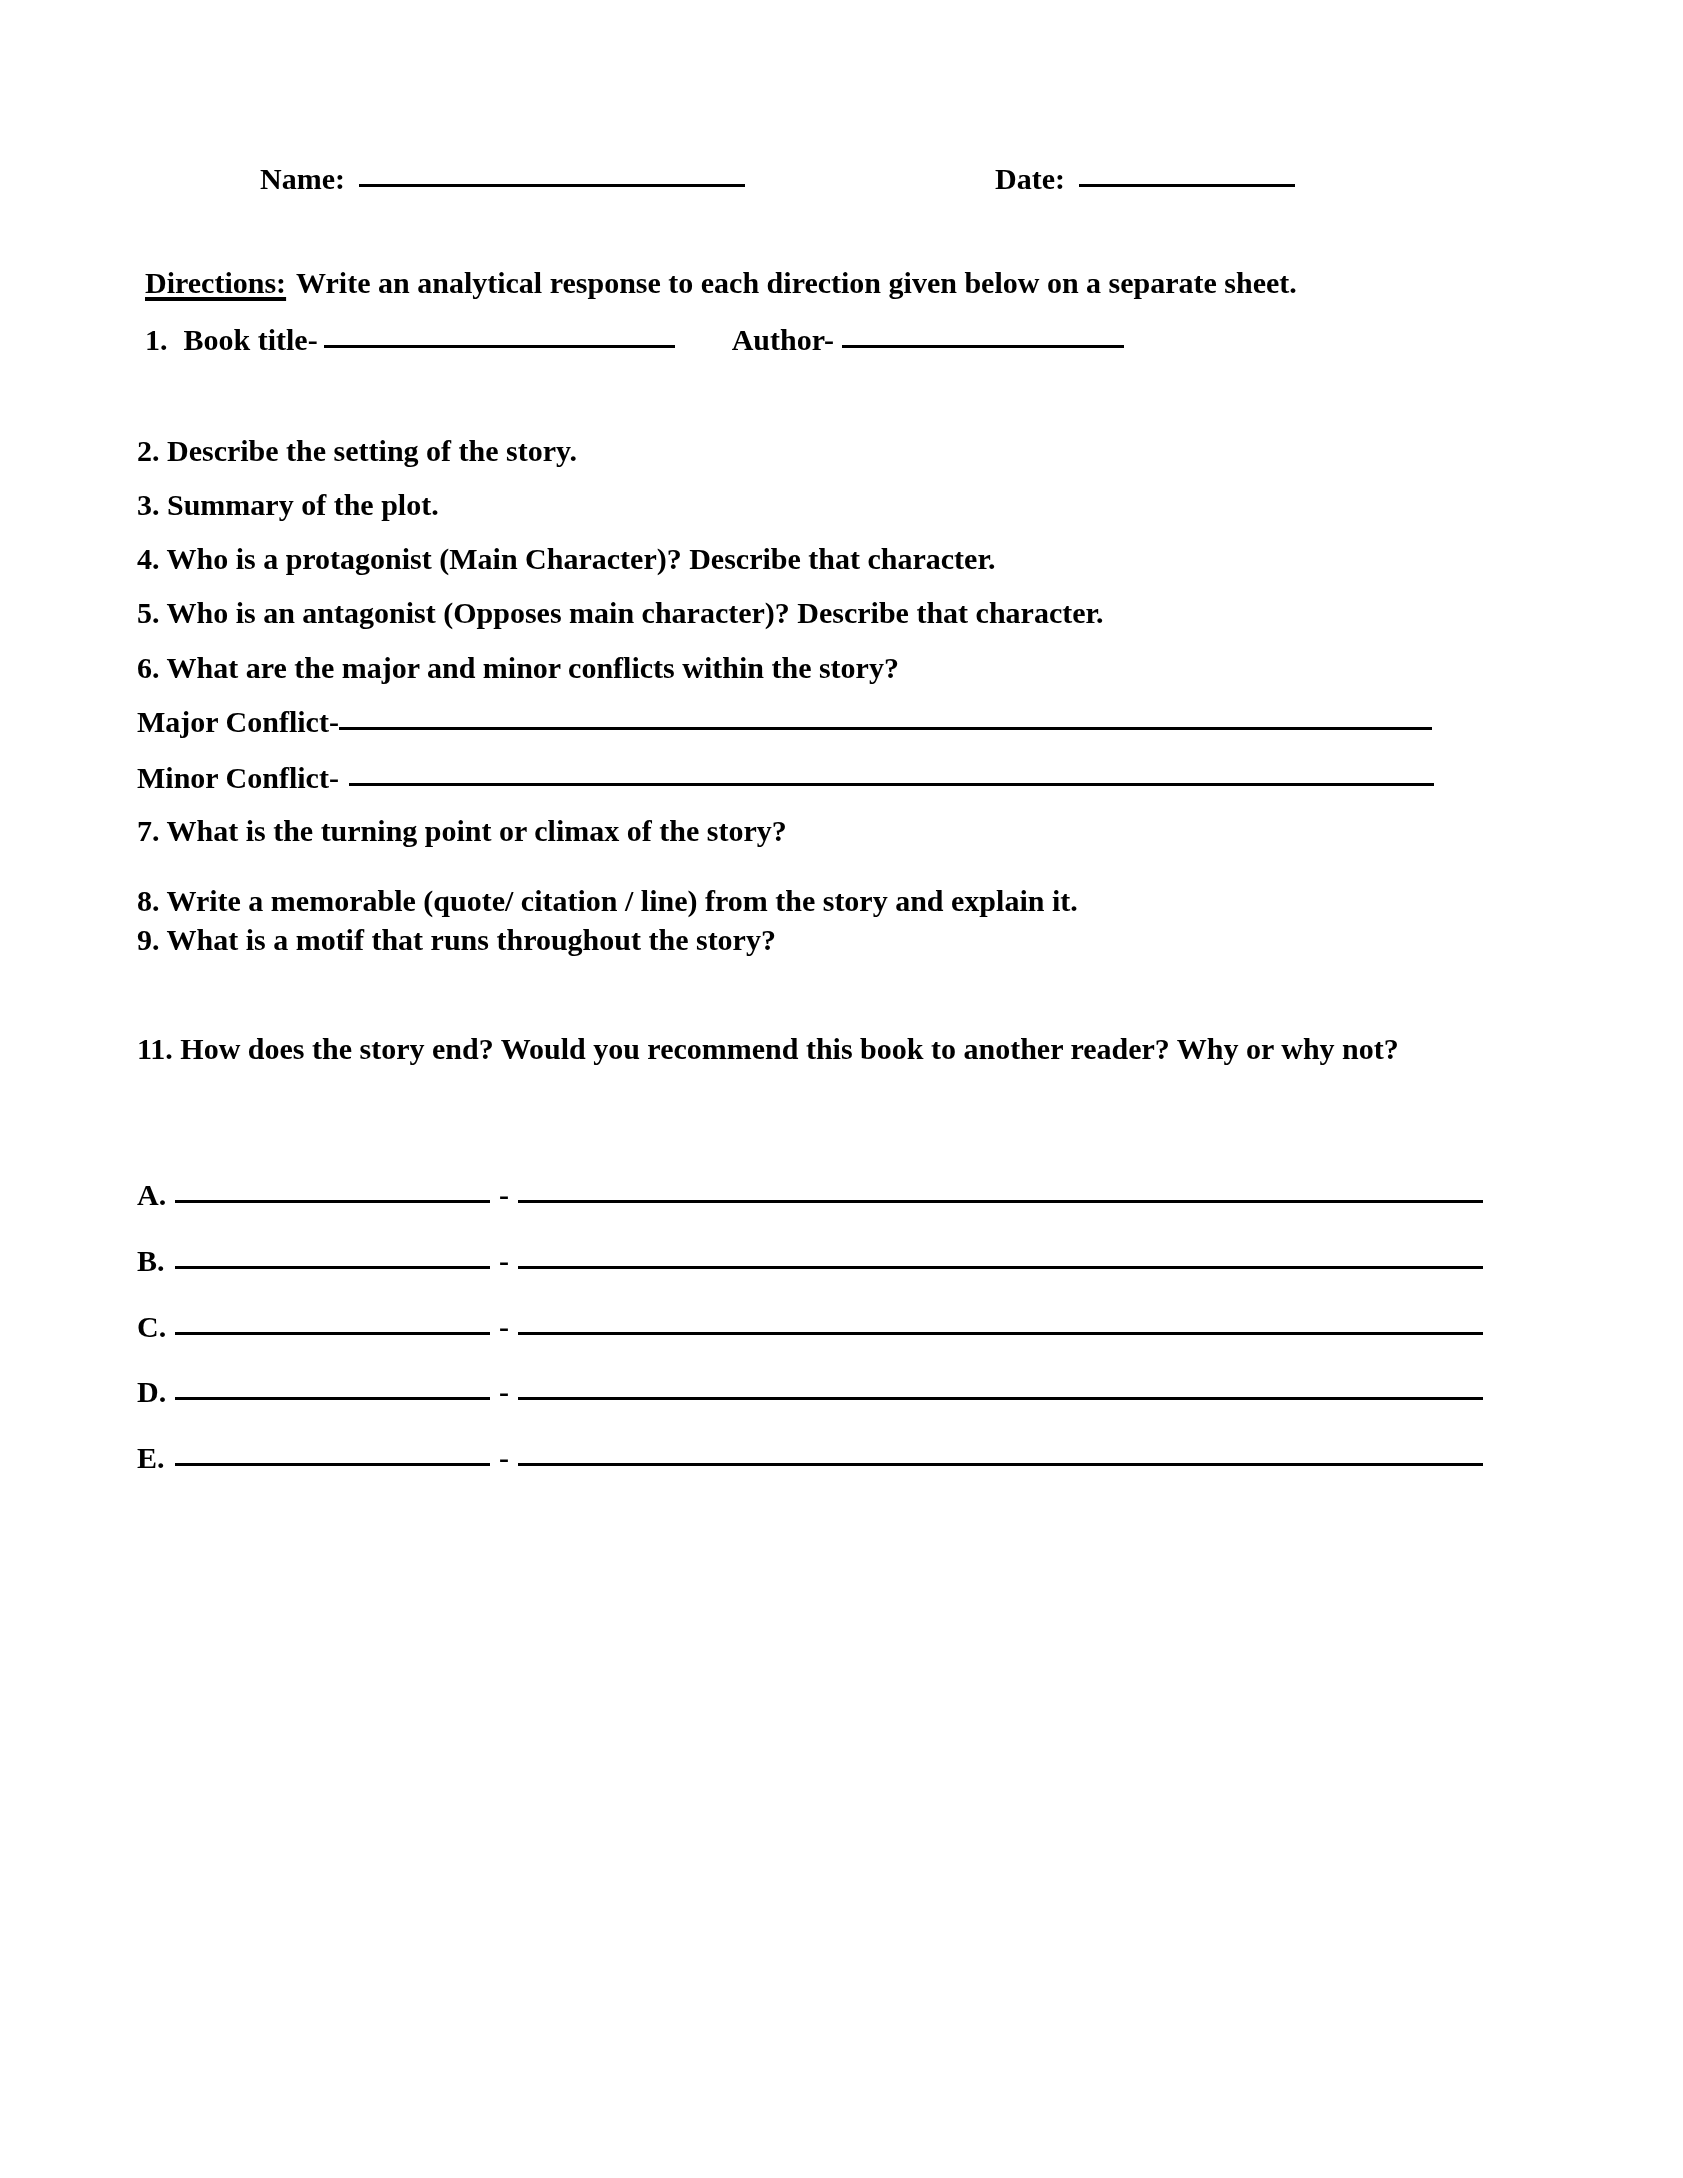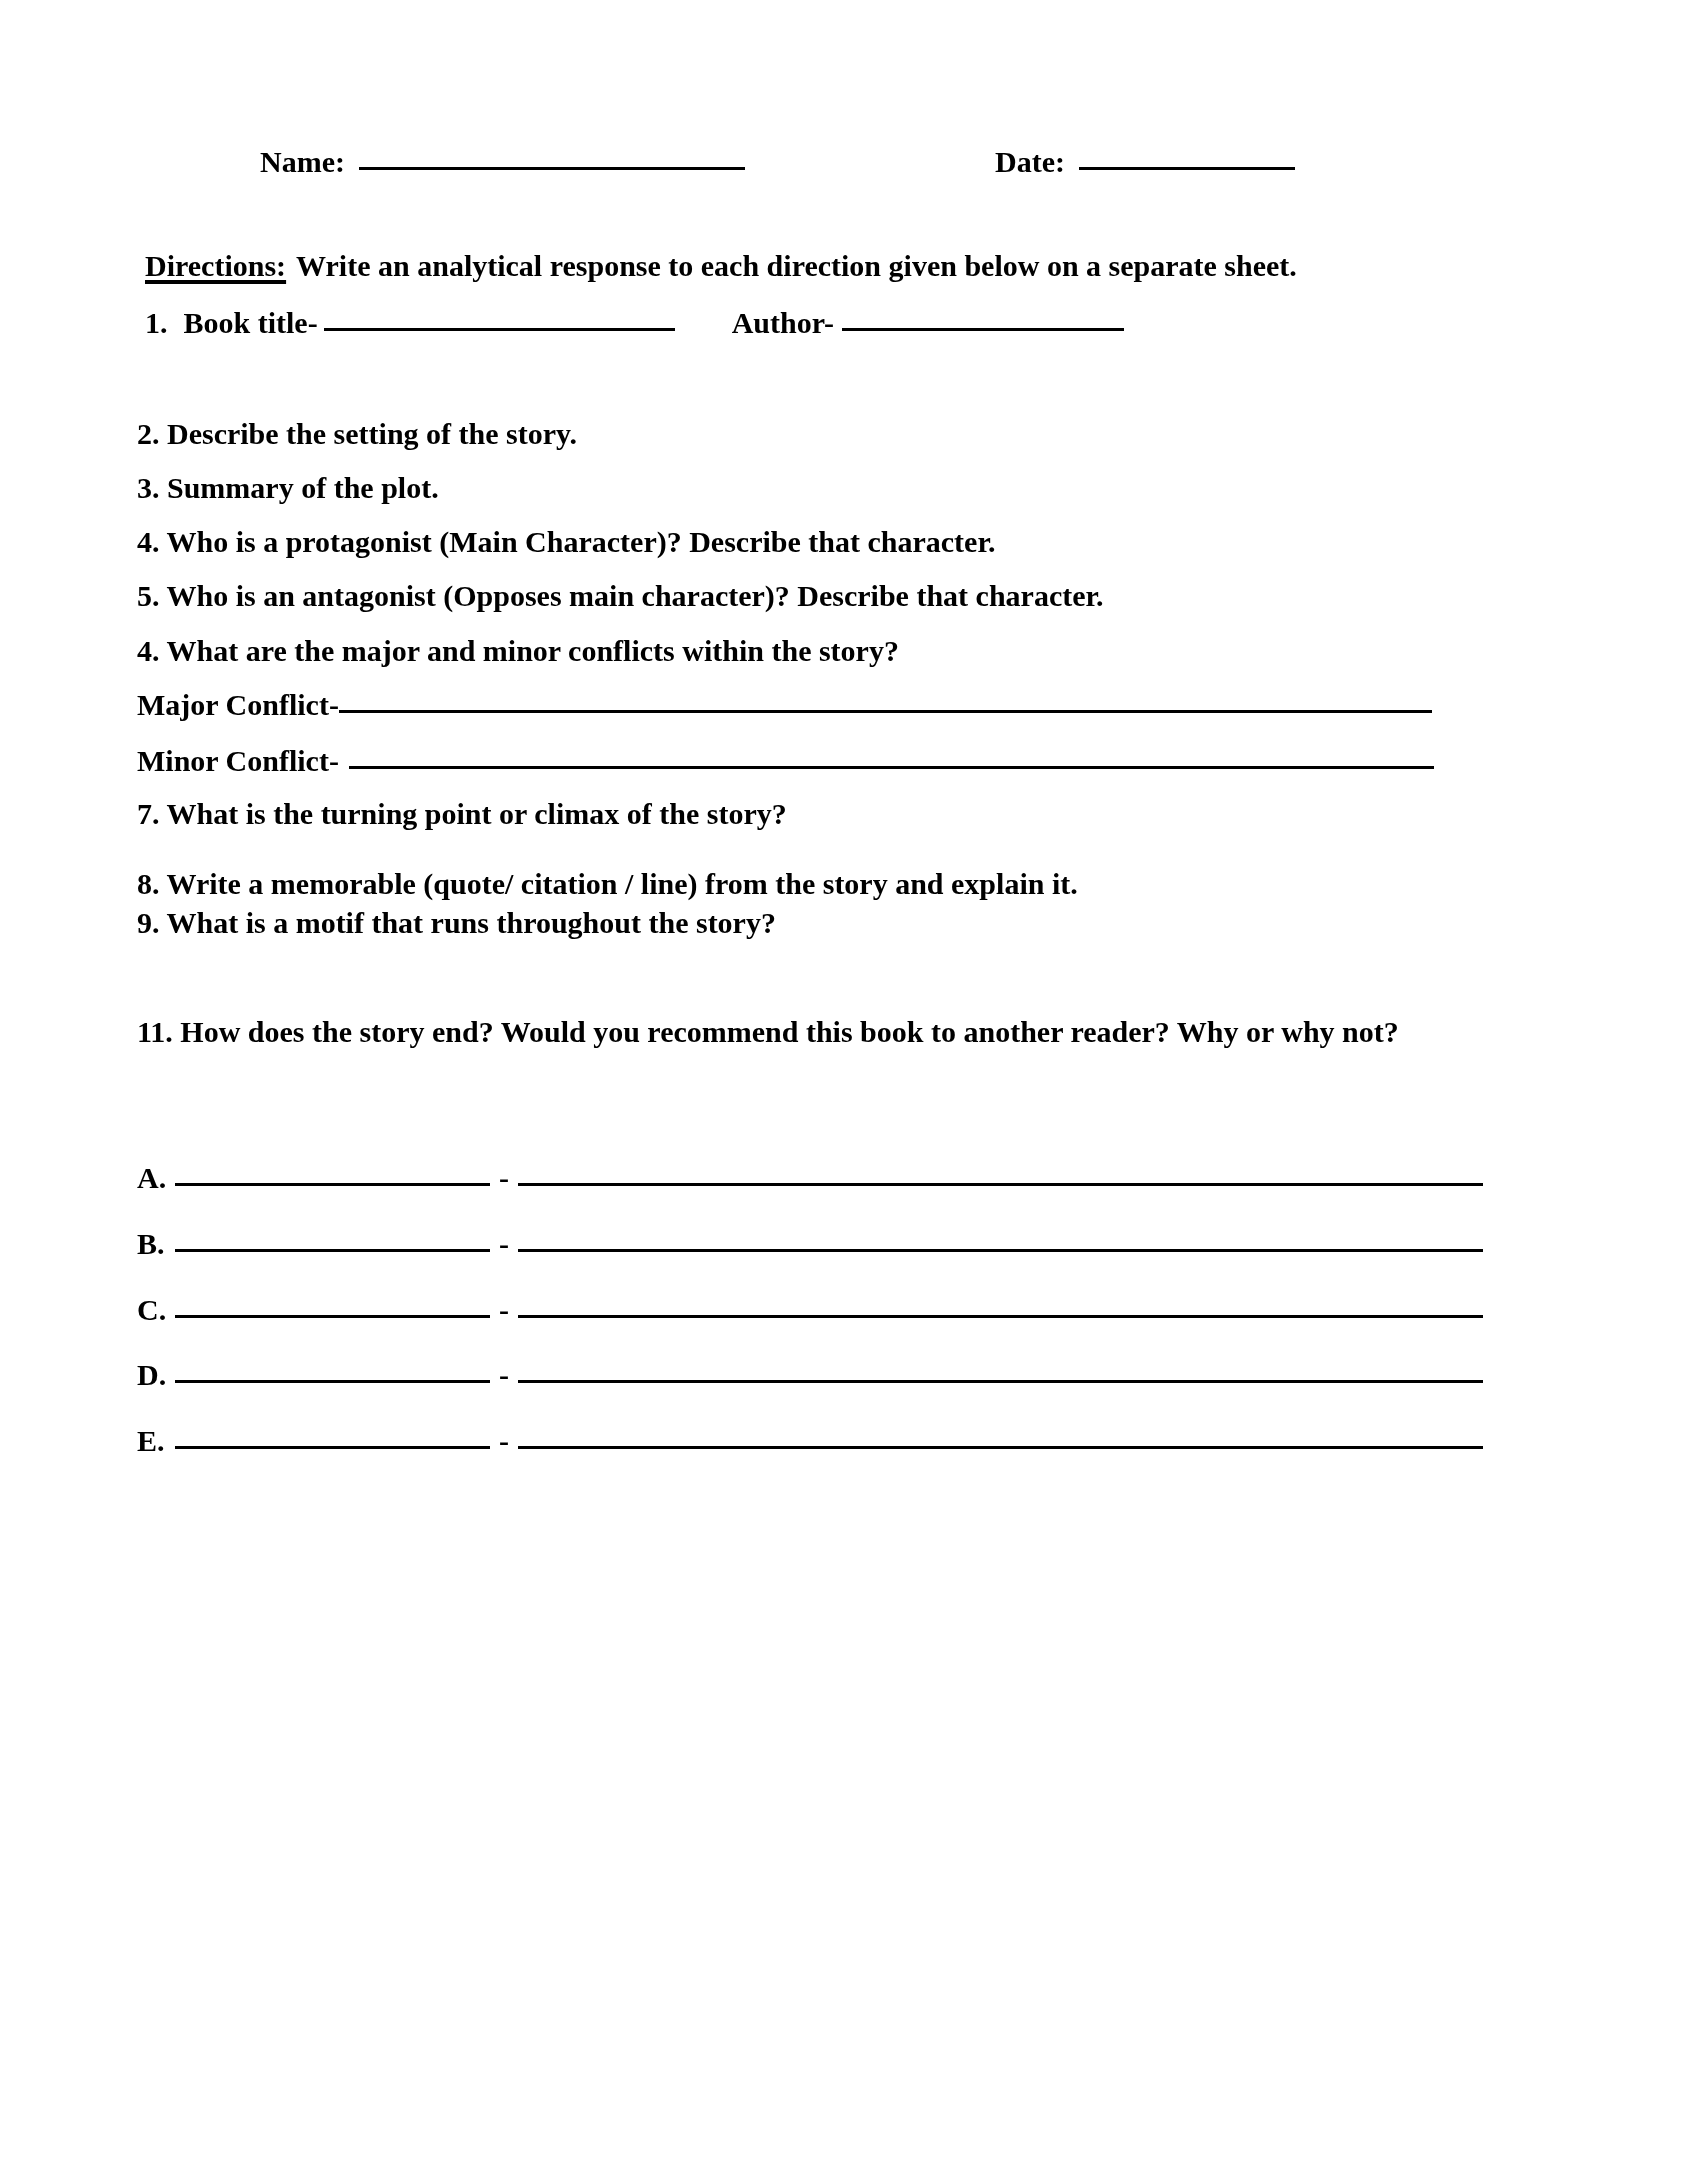--- a/index.html
+++ b/index.html
@@ -12,21 +12,21 @@
     width: 1683px;
     height: 2178px;
     background: #ffffff;
     font-family: "Liberation Serif", "DejaVu Serif", serif;
     color: #000000;
     overflow: hidden;
   }
   .sheet {
     position: absolute;
     left: 192px;
-    top: 0;
+    top: 17px;
     width: 1289px;
     height: 1684px;
     text-decoration: underline;
   }
 
   
   .row {
     position: absolute;
     display: flex;
     align-items: baseline;
@@ -136,21 +136,21 @@
       <span class="rule" style="width:351px; margin-left:6px;"></span>
       <span class="lbl" style="margin-left:57px;">Author-</span>
       <span class="rule" style="width:282px; margin-left:8px;"></span>
     </div>
 
 
     <div class="row" id="q2-row">2. Describe the setting of the story.</div>
     <div class="row" id="q3-row">3. Summary of the plot.</div>
     <div class="row" id="q4-row">4. Who is a protagonist (Main Character)? Describe that character.</div>
     <div class="row" id="q5-row">5. Who is an antagonist (Opposes main character)? Describe that character.</div>
-    <div class="row" id="q6-row">4. What are the major and minor conflicts within the story?</div>
+    <div class="row" id="q6-row">6. What are the major and minor conflicts within the story?</div>
 
     <div class="row" id="major-row">
       <span class="lbl">Major Conflict-</span>
       <span class="rule" style="width:1093px;"></span>
     </div>
 
     <div class="row" id="minor-row">
       <span class="lbl">Minor Conflict-</span>
       <span class="rule" style="width:1085px; margin-left:10px;"></span>
     </div>

